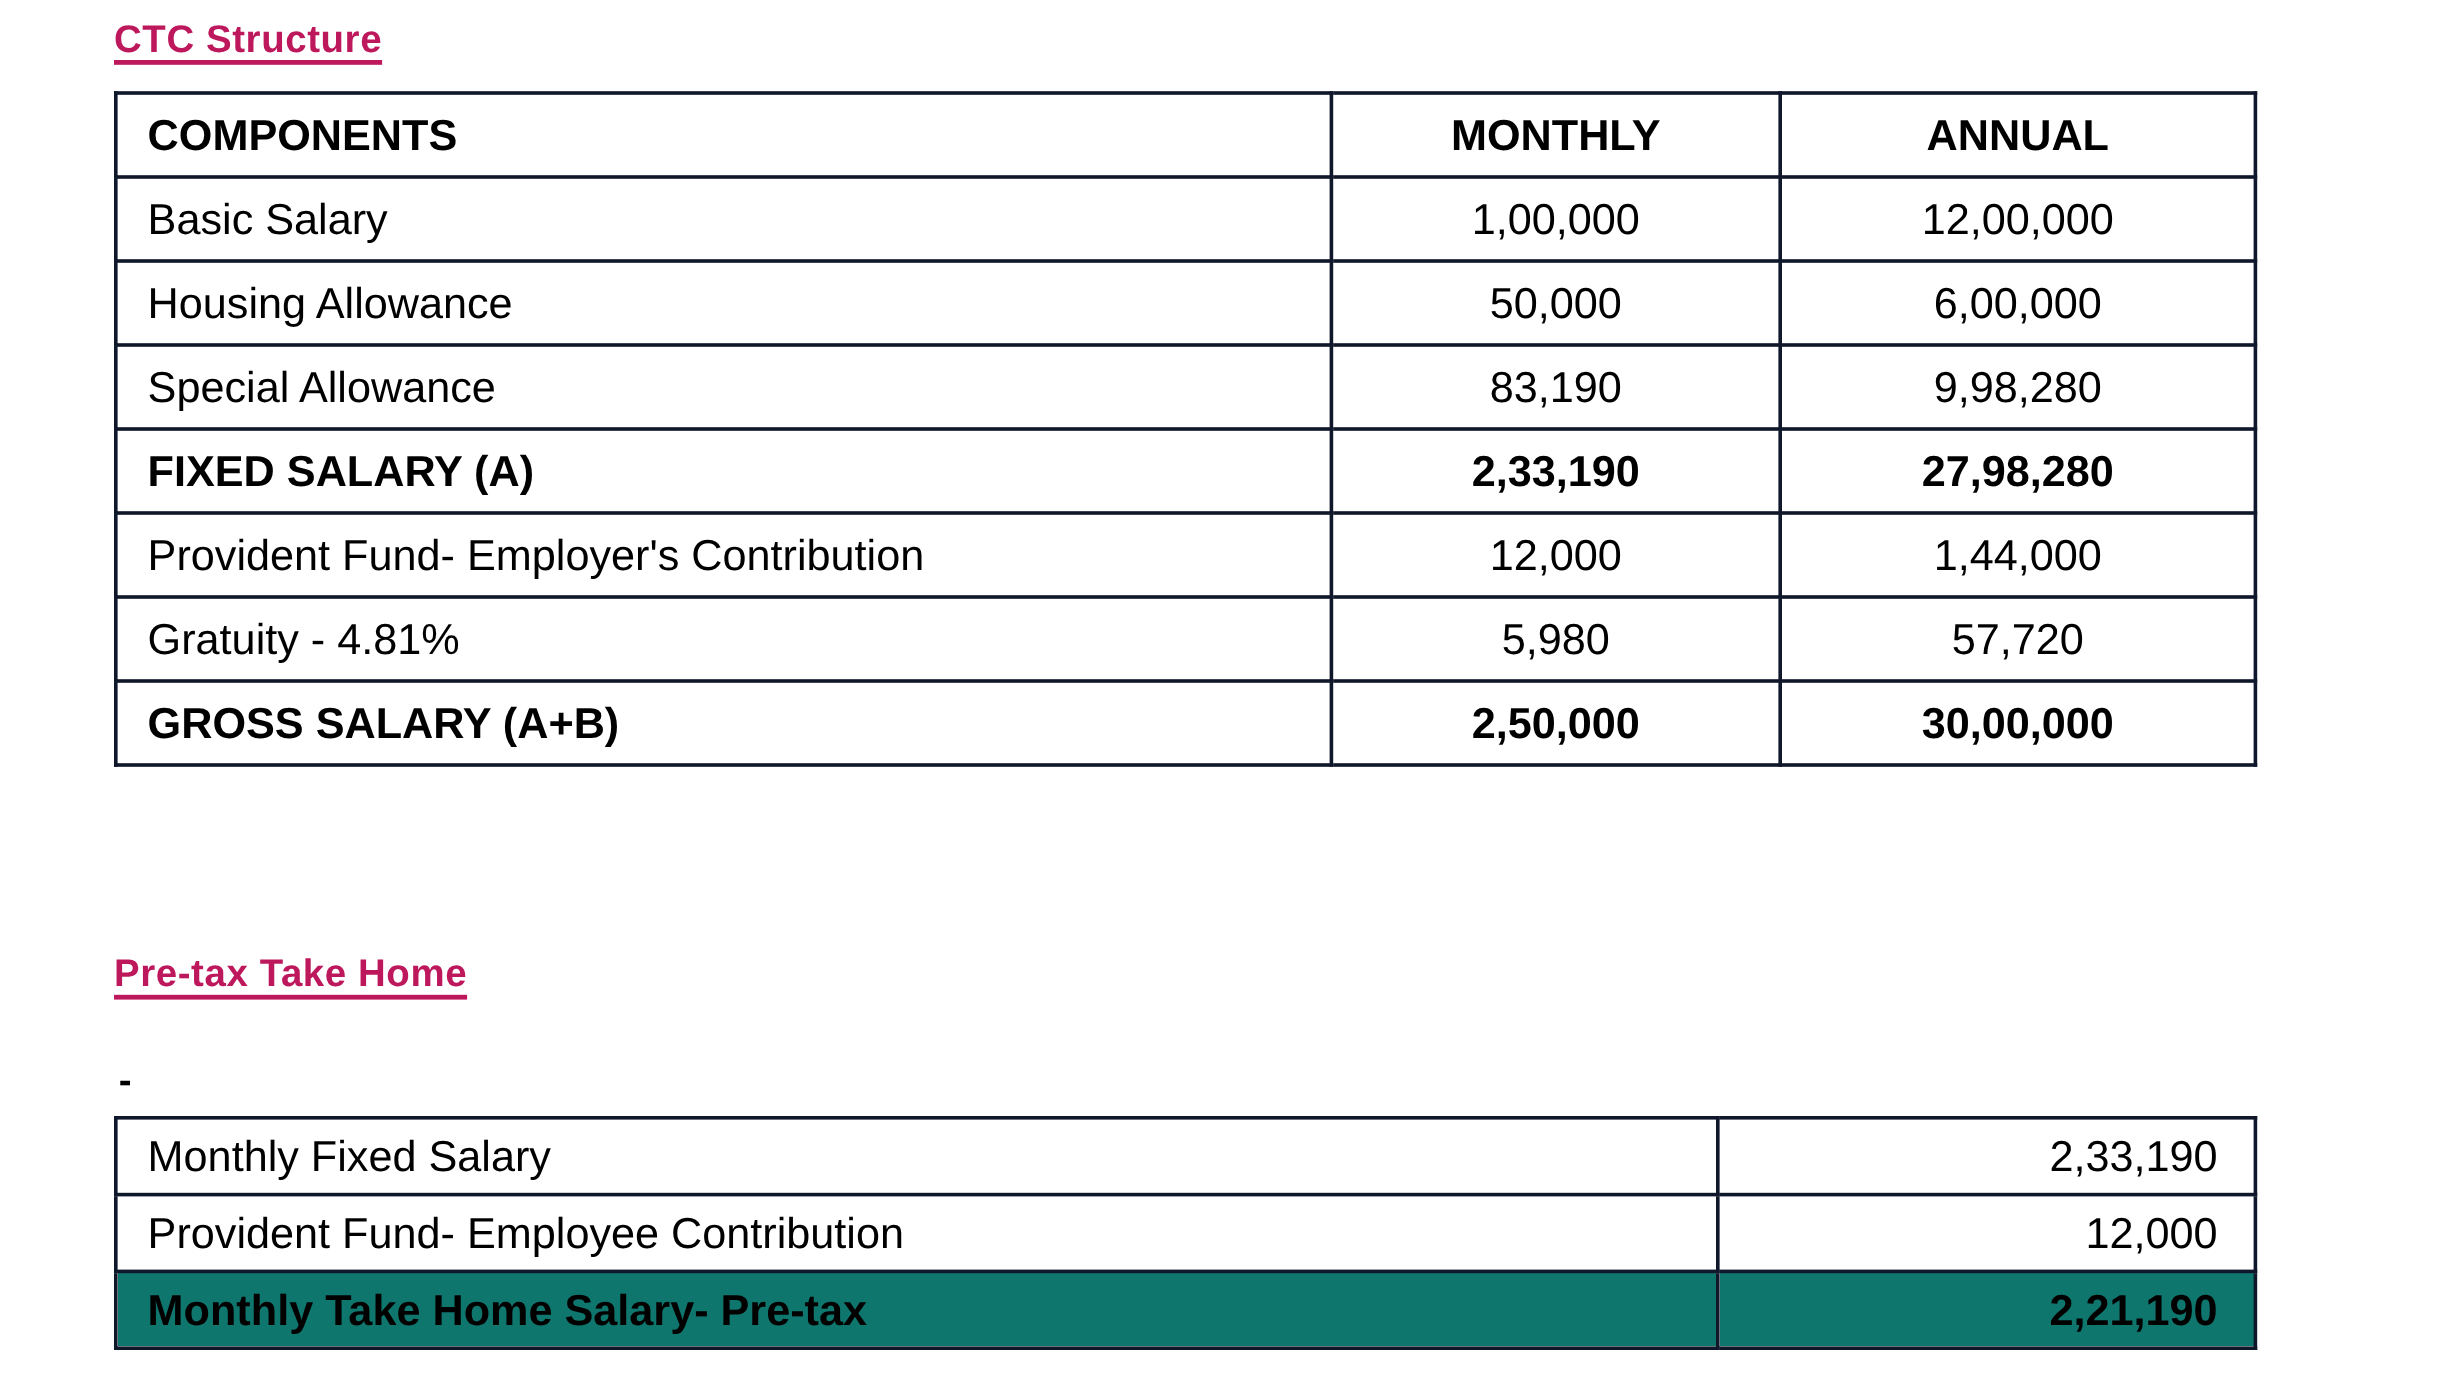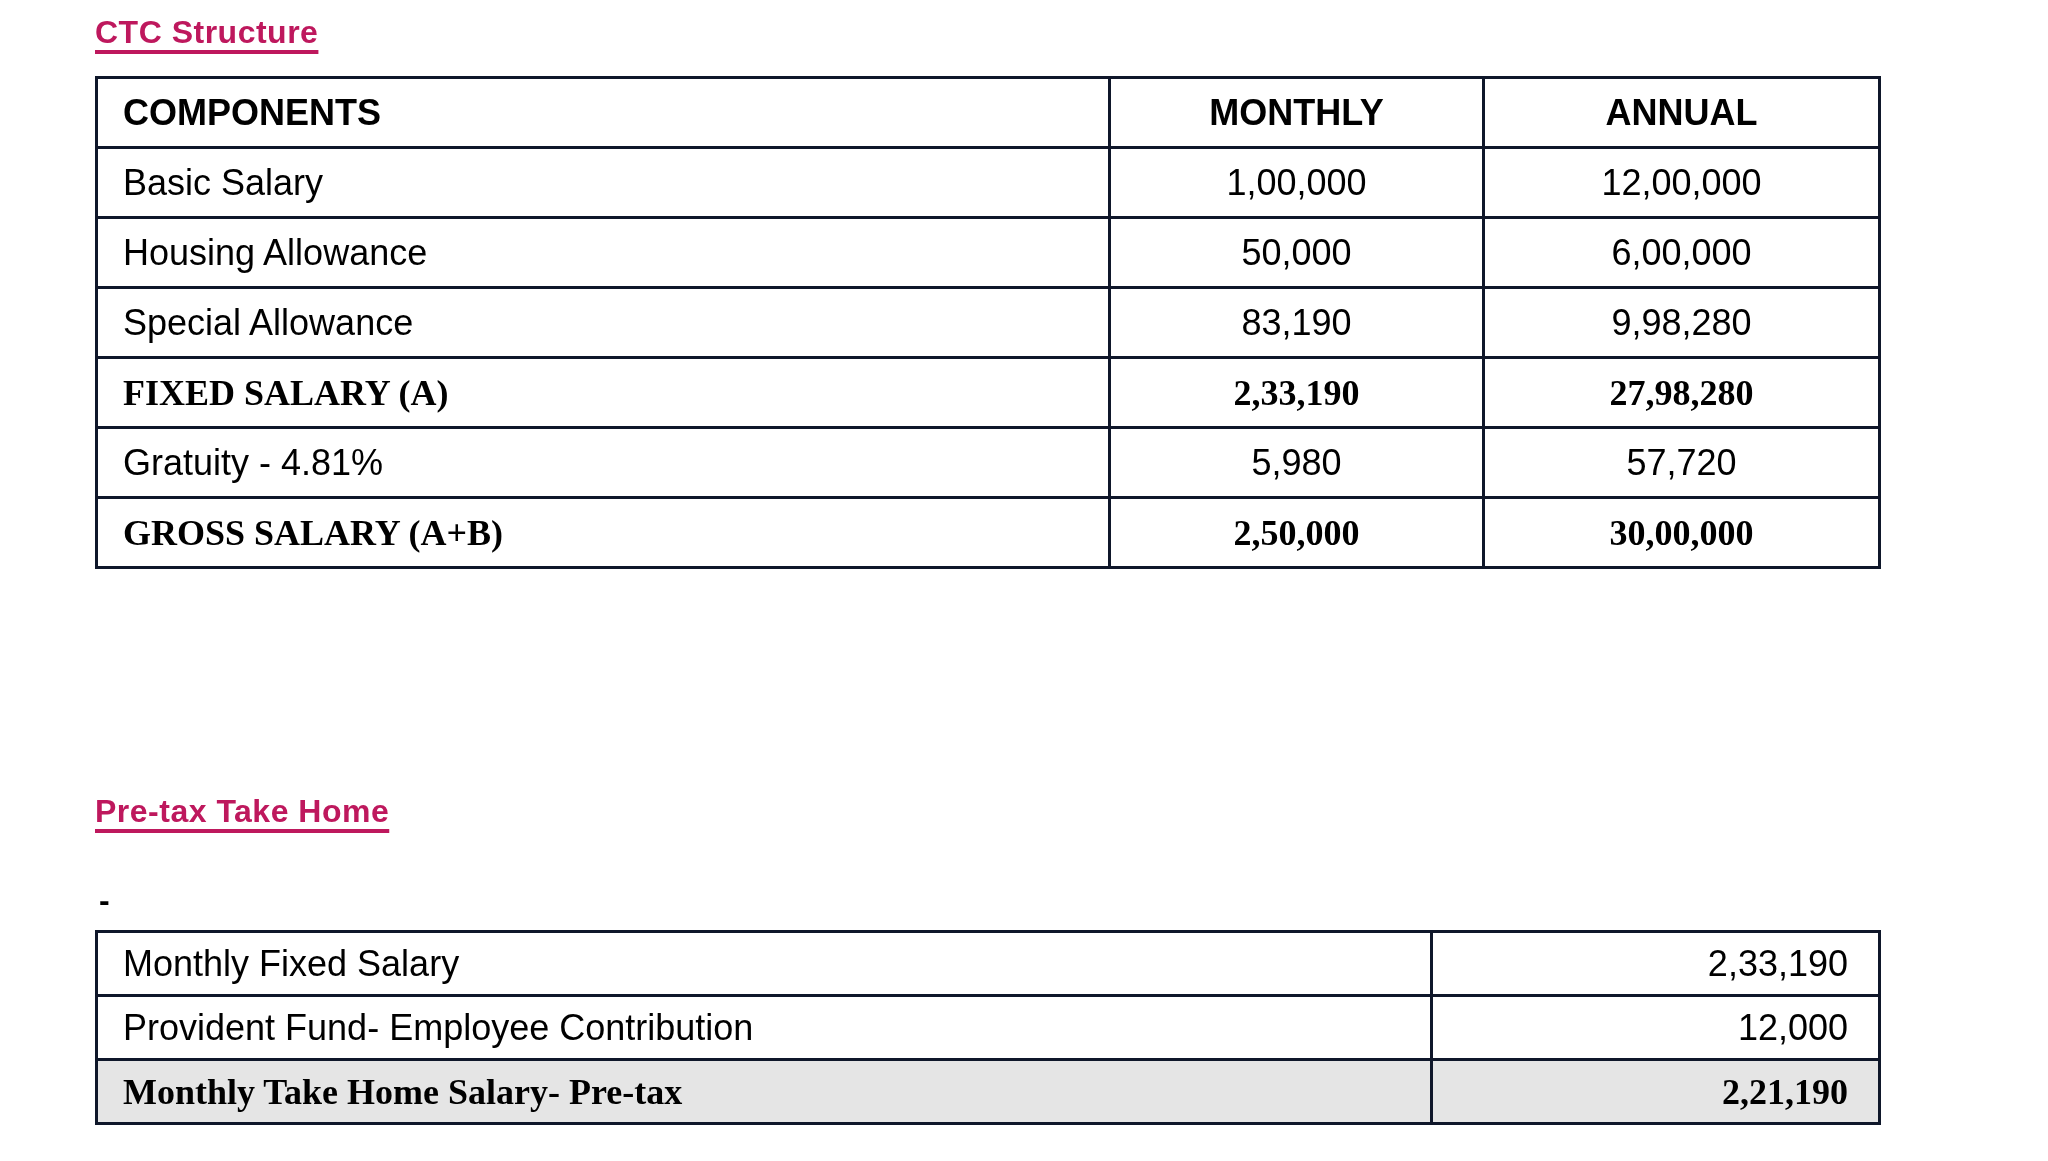--- a/index.html
+++ b/index.html
@@ -65,26 +65,26 @@
   .tbl-pretax tr { height: 64px; }
   .tbl th.c1, .tbl td.c1 {
     text-align: left;
     padding-left: 25px;
   }
   .tbl-ctc th.c2, .tbl-ctc td.c2,
   .tbl-ctc th.c3, .tbl-ctc td.c3 {
     text-align: center;
   }
   .tbl-ctc thead th { font-weight: 700; }
-  tr.bold td { font-weight: 700; font-family: Liberation Serif, serif; }
+  tr.bold td { font-weight: 700; }
   .tbl-pretax td.val {
     text-align: right;
     padding-right: 30px;
   }
-  .tbl-pretax tr.highlight td { background: #e5e5e5; }
+  .tbl-pretax tr.highlight td { background: #0f766e; }
 </style>
 </head>
 <body>
 
 <div class="page">
 
   <h2 class="sec-title title-ctc">CTC Structure</h2>
 
   <table class="tbl tbl-ctc">
     <colgroup>
@@ -114,20 +114,25 @@
         <td class="c1">Special Allowance</td>
         <td class="c2">83,190</td>
         <td class="c3">9,98,280</td>
       </tr>
       <tr class="bold">
         <td class="c1">FIXED SALARY (A)</td>
         <td class="c2">2,33,190</td>
         <td class="c3">27,98,280</td>
       </tr>
       <tr>
+        <td class="c1">Provident Fund- Employer's Contribution</td>
+        <td class="c2">12,000</td>
+        <td class="c3">1,44,000</td>
+      </tr>
+      <tr>
         <td class="c1">Gratuity - 4.81%</td>
         <td class="c2">5,980</td>
         <td class="c3">57,720</td>
       </tr>
       <tr class="bold">
         <td class="c1">GROSS SALARY (A+B)</td>
         <td class="c2">2,50,000</td>
         <td class="c3">30,00,000</td>
       </tr>
     </tbody>

